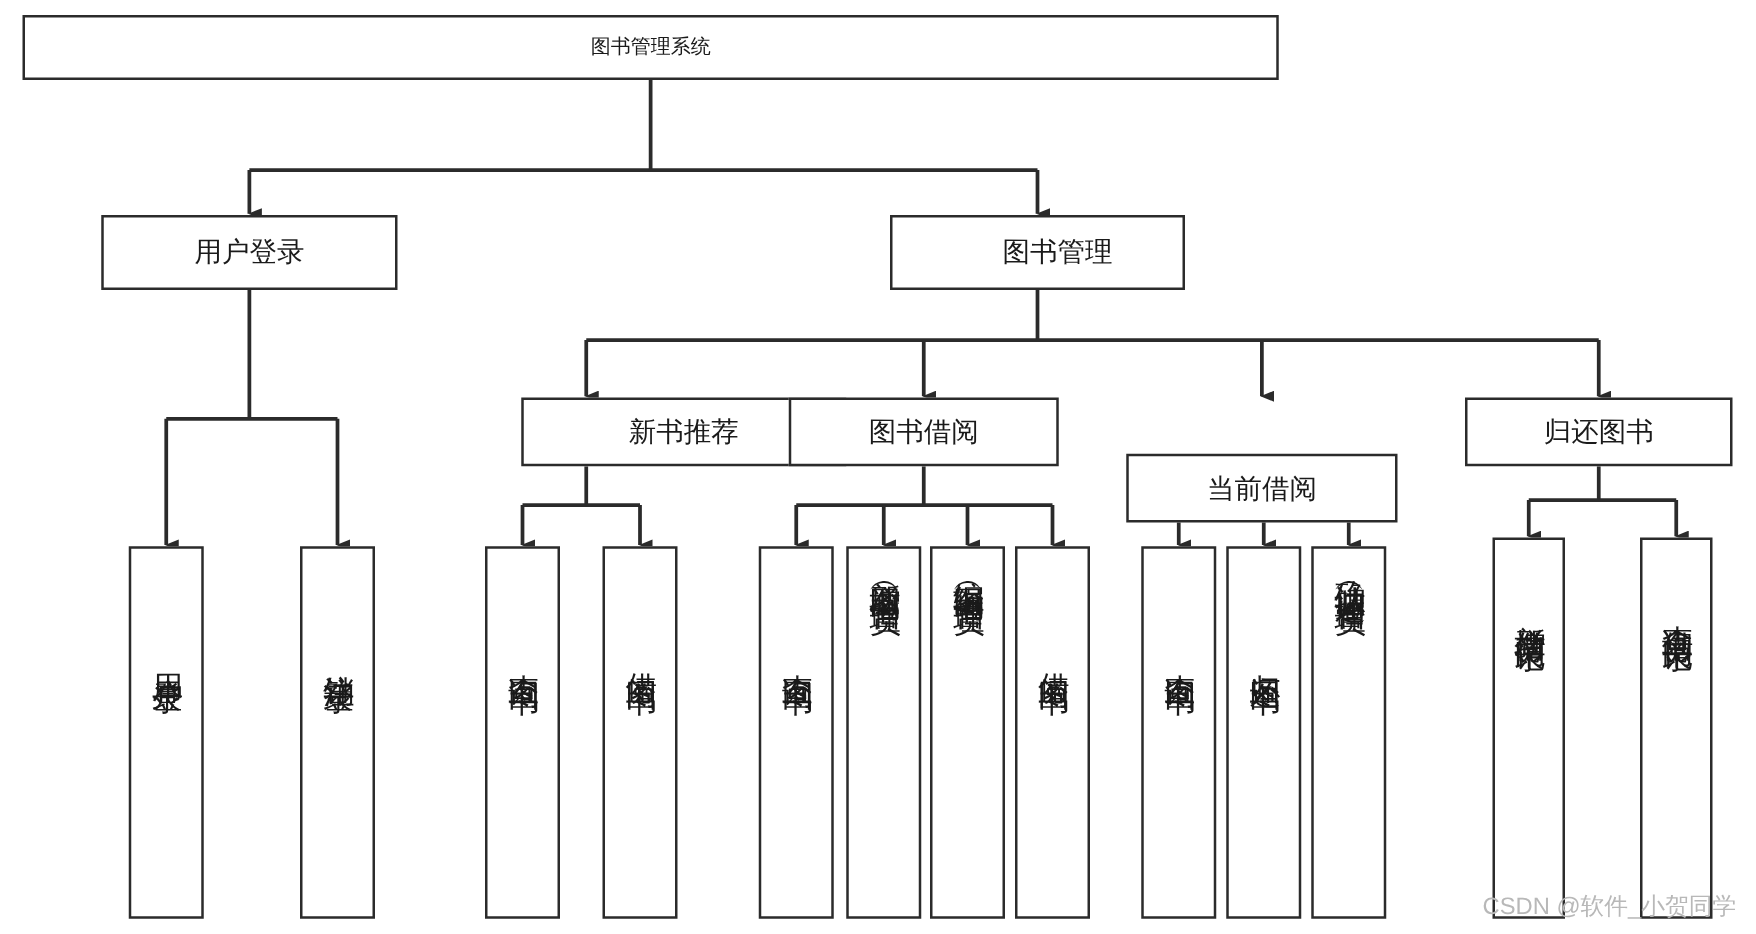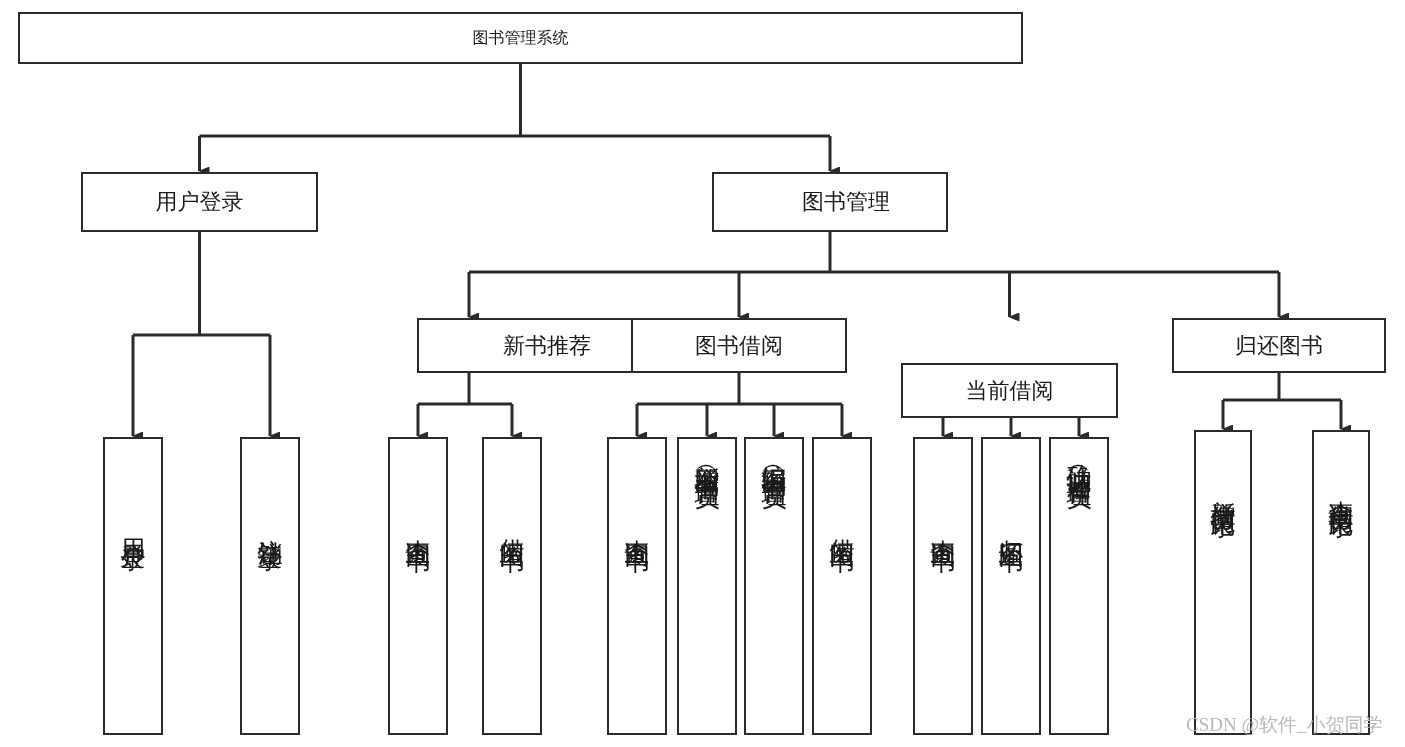--- a/index.html
+++ b/index.html
@@ -59,21 +59,21 @@
     margin: 0 auto;
   }
   .watermark {
     position: absolute;
     left: 1186px;
     top: 712px;
     font-size: 19px;
     color: #b8b8b8;
     white-space: nowrap;
     z-index: 5;
-    font-family: Liberation Serif, serif;
+    font-family: Liberation Sans, sans-serif;
   }
 </style>
 </head>
 <body>
 
 <div id="diagram-root">
 
   <svg id="edges-layer" viewBox="0 0 1405 747" xmlns="http://www.w3.org/2000/svg">
     <defs>
       <marker id="arrowhead" markerWidth="9" markerHeight="11" refX="4.5" refY="10" orient="auto" markerUnits="userSpaceOnUse">

